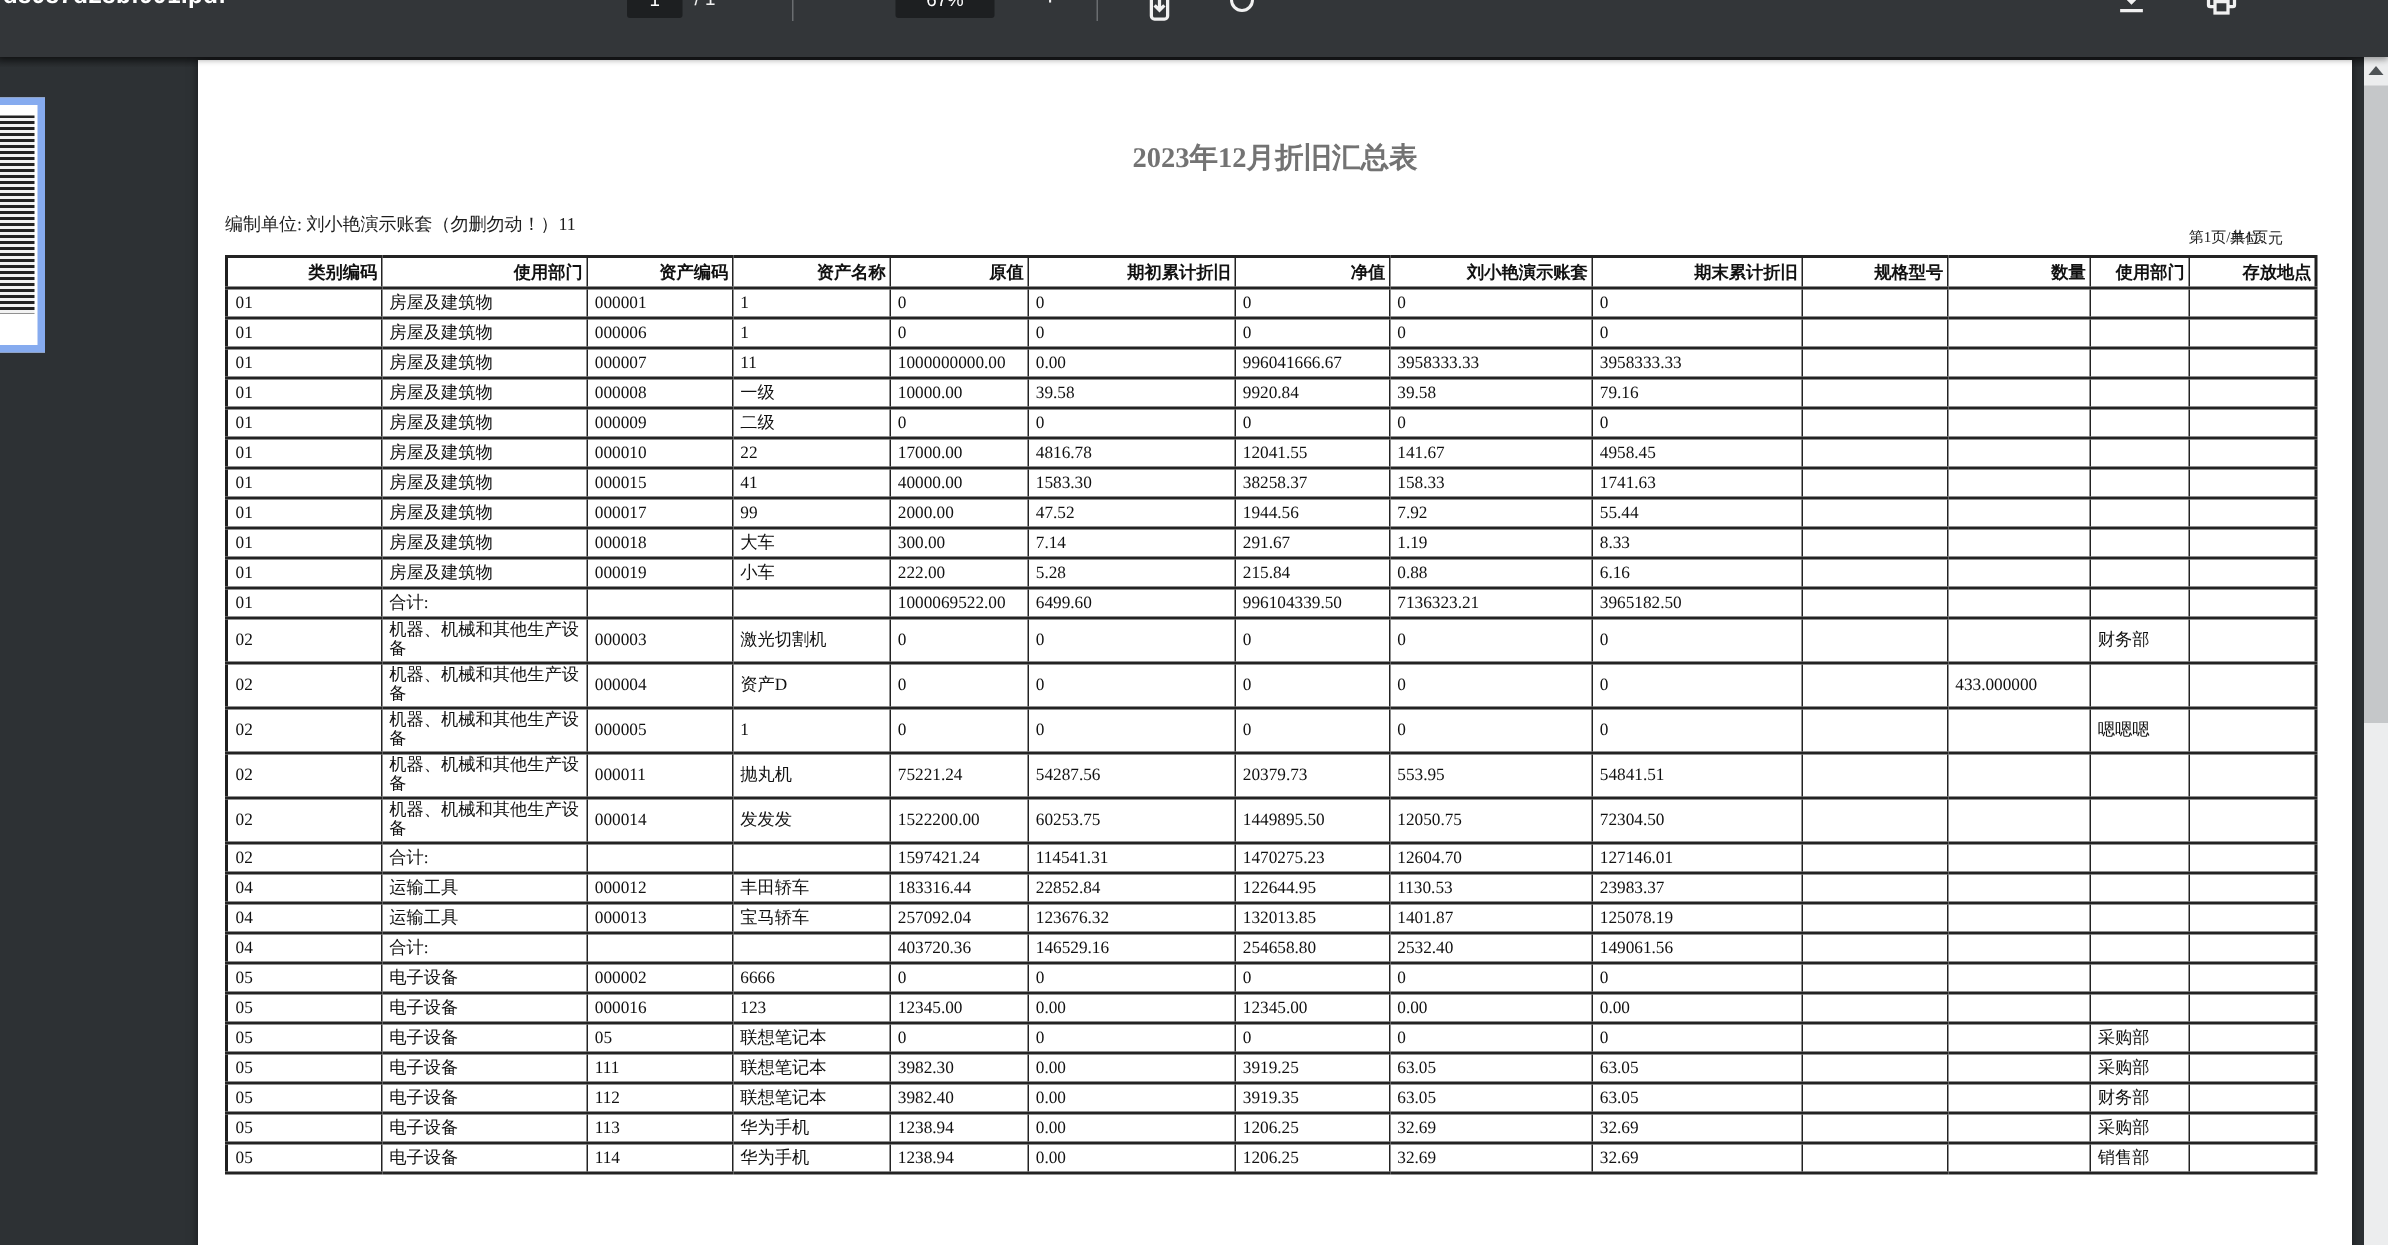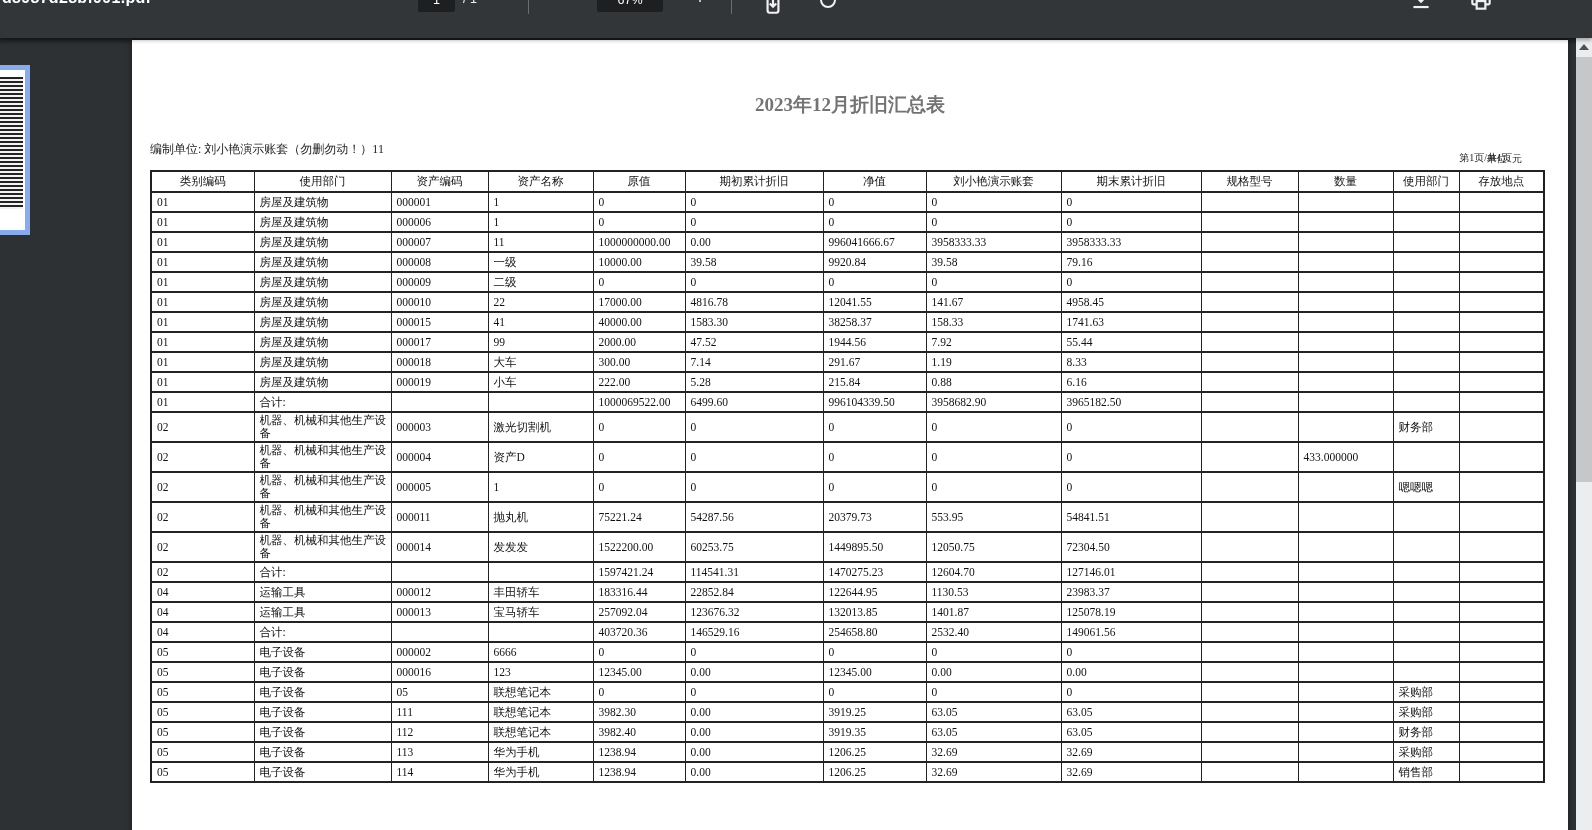--- a/index.html
+++ b/index.html
@@ -51,21 +51,21 @@
                font-size:19px; font-weight:bold; color:#737373; }
   .meta-pageinfo { position:absolute; top:84px;  right:56px; font-size:10px;margin-top:27px; }
   .meta-prepared { position:absolute; top:101px; left:18px;  font-size:12px; }
   .meta-unit     { position:absolute; top:112px; right:46px; font-size:10px; }
 
   
   table.rpt { position:absolute; left:18px; top:130px; width:1393px;
               border-collapse:collapse; table-layout:fixed;
               border:2px solid #1f1f1f; }
   .rpt th { border:1px solid #232323; border-top:2px solid #232323; border-bottom:2px solid #232323;
-            font-size:11.5px; font-weight:normal; text-align:center; height:21px;
+            font-size:11.5px; font-weight:bold; text-align:right; height:21px;
             padding:1px 2px; color:#111;margin-left:12px; }
   .rpt td { border:1px solid #232323; border-top:2px solid #232323; border-bottom:2px solid #232323;
             font-size:11.5px; height:20px; padding:1px 2px 1px 5px;
             text-align:left; vertical-align:middle; word-break:break-all;
             line-height:13px; color:#111; }
 
   
   .scrollbar { position:absolute; right:0; top:0; width:16px; height:792px;
                background:#ecedee; }
   .sb-up { position:absolute; top:0; left:0; width:16px; height:17px; cursor:pointer; }
@@ -316,21 +316,21 @@
             <td></td>
           </tr>
           <tr>
             <td>01</td>
             <td>合计:</td>
             <td></td>
             <td></td>
             <td>1000069522.00</td>
             <td>6499.60</td>
             <td>996104339.50</td>
-            <td>3958682.90</td>
+            <td>7136323.21</td>
             <td>3965182.50</td>
             <td></td>
             <td></td>
             <td></td>
             <td></td>
           </tr>
           <tr>
             <td>02</td>
             <td>机器、机械和其他生产设备</td>
             <td>000003</td>

